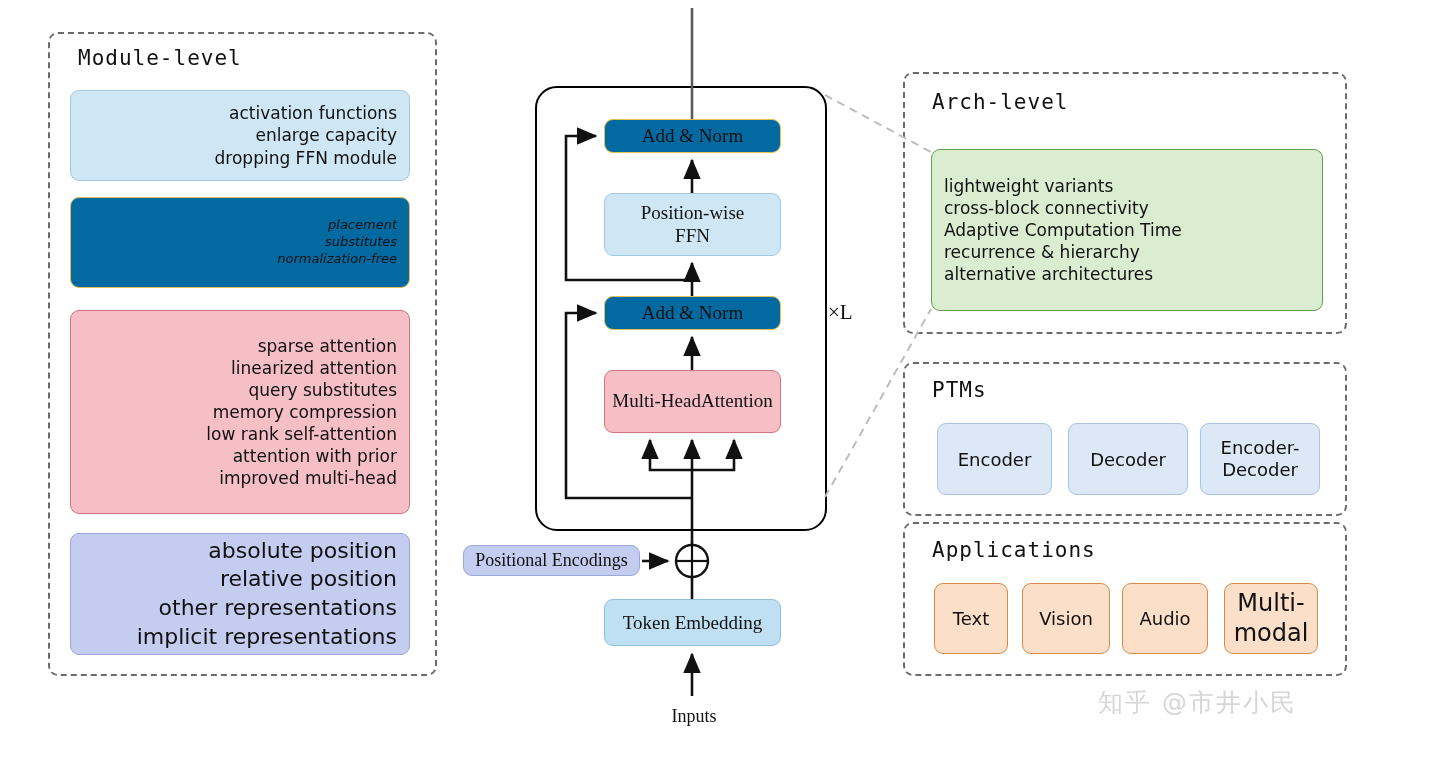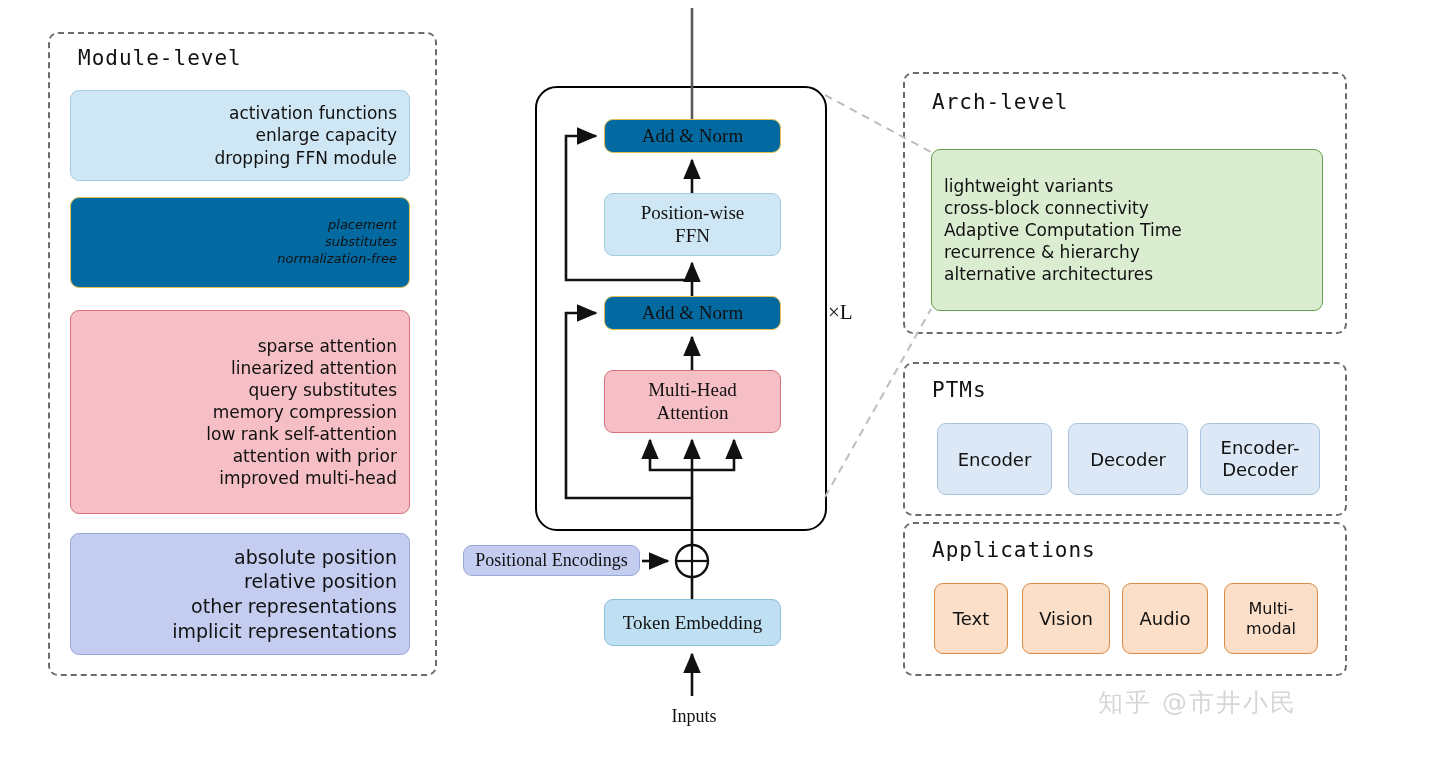--- a/index.html
+++ b/index.html
@@ -77,21 +77,21 @@
       <div>linearized attention</div>
       <div>query substitutes</div>
       <div>memory compression</div>
       <div>low rank self-attention</div>
       <div>attention with prior</div>
       <div>improved multi-head</div>
     </div>
   </div>
 
   <div class="box b-peri list-box" style="left:70px;top:533px;width:340px;height:122px;">
-    <div class="list-lines sans right-align" style="font-size:19px;">
+    <div class="list-lines sans right-align" style="font-size:22px;">
       <div>absolute position</div>
       <div>relative position</div>
       <div>other representations</div>
       <div>implicit representations</div>
     </div>
   </div>
 
   <div class="outer-block" style="left:535px;top:86px;width:288px;height:441px;"></div>
 
   <div class="xl" style="left:828px;top:300px;">
@@ -104,21 +104,21 @@
 
   <div class="box b-cyan serif" style="left:604px;top:193px;width:177px;height:63px;font-size:19px;flex-direction:column;line-height:1.18;">
     <span>Position-wise</span>
     <span>FFN</span>
   </div>
 
   <div class="box b-yellow serif" style="left:604px;top:296px;width:177px;height:34px;font-size:19px;">
     <span>Add &amp; Norm</span>
   </div>
 
-  <div class="box b-pink serif" style="left:604px;top:370px;width:177px;height:63px;font-size:19px;flex-direction:column;line-height:1.18;">
+  <div class="box b-pink serif" style="left:604px;top:370px;width:177px;height:63px;font-size:19px;flex-direction:row;line-height:1.18;">
     <span>Multi-Head</span>
     <span>Attention</span>
   </div>
 
   <div class="box b-pe serif" style="left:463px;top:545px;width:177px;height:31px;font-size:18px;">
     <span>Positional Encodings</span>
   </div>
 
   <div class="box b-tokemb serif" style="left:604px;top:599px;width:177px;height:47px;font-size:19px;">
     <span>Token Embedding</span>
@@ -160,21 +160,21 @@
 
   <div class="box b-app sans" style="left:934px;top:583px;width:74px;height:71px;font-size:18px;">
     <span>Text</span>
   </div>
   <div class="box b-app sans" style="left:1022px;top:583px;width:88px;height:71px;font-size:18px;">
     <span>Vision</span>
   </div>
   <div class="box b-app sans" style="left:1122px;top:583px;width:86px;height:71px;font-size:18px;">
     <span>Audio</span>
   </div>
-  <div class="box b-app sans" style="left:1224px;top:583px;width:94px;height:71px;font-size:16px;flex-direction:column;line-height:1.22;">
+  <div class="box b-app sans" style="left:1224px;top:583px;width:94px;height:71px;font-size:24px;flex-direction:column;line-height:1.22;">
     <span>Multi-</span>
     <span>modal</span>
   </div>
 
   <svg class="overlay" viewBox="0 0 1432 764" xmlns="http://www.w3.org/2000/svg">
     <defs>
       <marker id="arw" markerWidth="9" markerHeight="9" refX="7.4" refY="3.4" orient="auto" markerUnits="strokeWidth">
         <path d="M0,0 L8,3.4 L0,6.8 z" fill="#111"></path>
       </marker>
       <marker id="arwg" markerWidth="9" markerHeight="9" refX="7.4" refY="3.4" orient="auto" markerUnits="strokeWidth">

